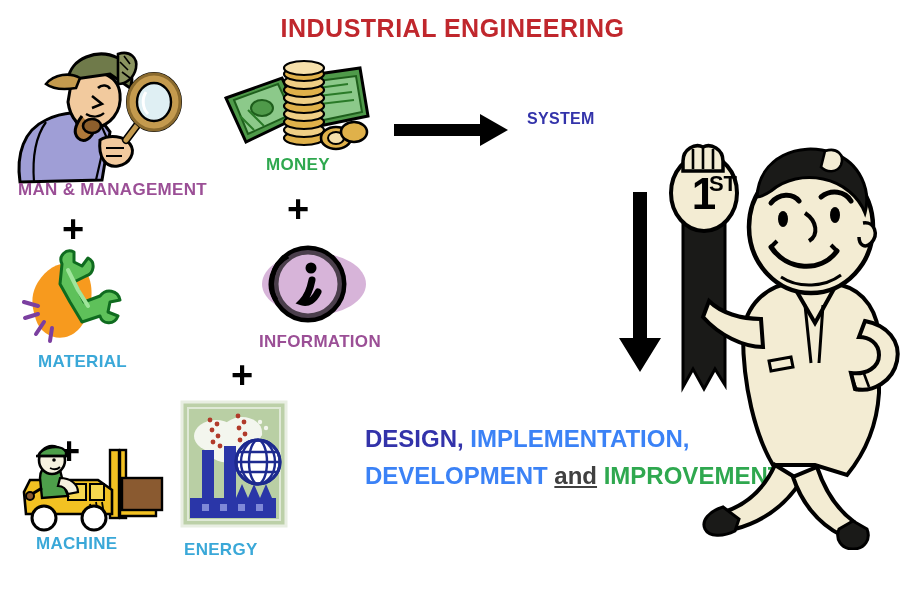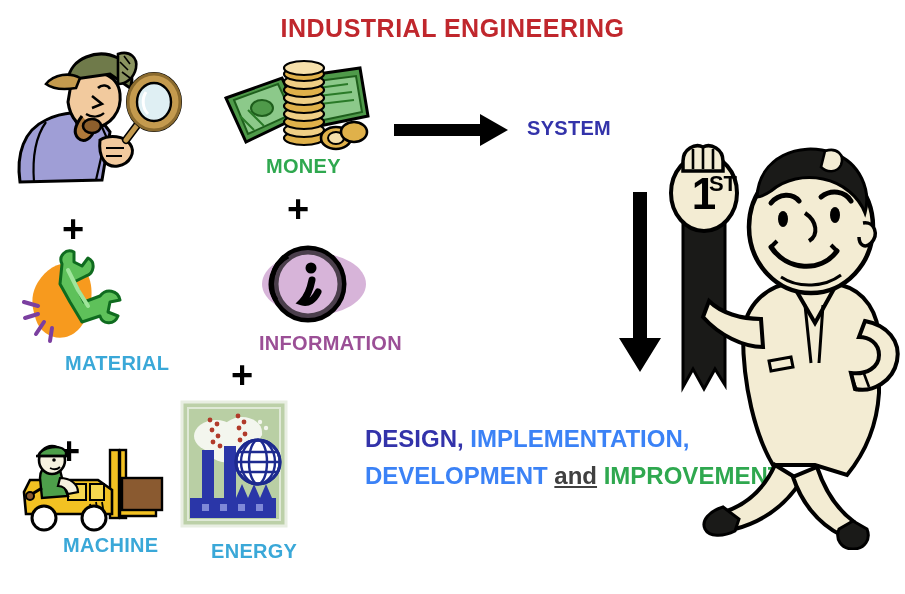--- a/index.html
+++ b/index.html
@@ -14,23 +14,23 @@
   .abs{position:absolute;}
 
   
   #title{
     left:0;top:14px;width:905px;text-align:center;
     font-size:25px;font-weight:bold;letter-spacing:.5px;
     color:#c0272d;
   }
 
   
-  .label{font-size:20px;font-weight:bold;letter-spacing:.3px;white-space:nowrap;}
+  .label{font-size:17px;font-weight:bold;letter-spacing:.3px;white-space:nowrap;}
   .lbl-purple{color:#9b4f96;}
-  .lbl-blue{color:#3aa8d8;margin-left:27px;}
+  .lbl-blue{color:#3aa8d8;}
   .lbl-green{color:#2fa84f;}
   .lbl-navy{color:#3333aa;}
 
   
   .plus{
     font-size:38px;font-weight:bold;color:#000;line-height:1;
     font-family:"Liberation Sans", sans-serif;
   }
 
   
@@ -85,20 +85,21 @@
       <path d="M120 96 L132 80" stroke="#000" stroke-width="8" stroke-linecap="round"></path>
       <path d="M120 96 L132 80" stroke="#c49a4e" stroke-width="5" stroke-linecap="round"></path>
 
       <ellipse cx="148" cy="58" rx="26" ry="28" fill="none" stroke="#000" stroke-width="4"></ellipse>
       <ellipse cx="148" cy="58" rx="26" ry="28" fill="#c49a4e" stroke="#8a6a2e" stroke-width="3"></ellipse>
       <ellipse cx="148" cy="58" rx="17" ry="19" fill="#dfeff3" stroke="#000" stroke-width="2.4"></ellipse>
       <path d="M140 48 C136 54 136 64 142 70" fill="none" stroke="#fff" stroke-width="3"></path>
     </svg>
   </div>
 
+  <div class="abs label lbl-purple" style="left:18px;top:180px;">MAN &amp; MANAGEMENT</div>
 
   <div class="abs plus" style="left:62px;top:210px;">+</div>
 
   <div class="art" style="left:22px;top:244px;width:125px;height:100px;">
     <svg width="125" height="100" viewBox="0 0 125 100">
 
       <path d="M16 38 C30 16 54 14 64 28 C74 42 70 72 56 86 C42 100 20 94 14 76 C8 58 10 48 16 38 Z" fill="#f79a1e"></path>
 
       <g stroke="#7b3fa0" stroke-width="4" stroke-linecap="round">
         <path d="M16 62 L2 58"></path>
@@ -252,21 +253,21 @@
   </div>
 
   <div class="abs label lbl-blue" style="left:184px;top:540px;">ENERGY</div>
 
   <div class="art" style="left:392px;top:110px;width:120px;height:40px;">
     <svg width="120" height="40" viewBox="0 0 120 40">
       <path d="M2 14 L88 14 L88 4 L116 20 L88 36 L88 26 L2 26 Z" fill="#000"></path>
     </svg>
   </div>
 
-  <div class="abs label lbl-navy" style="left:527px;top:117px;font-size:20px;">SYSTEM</div>
+  <div class="abs label lbl-navy" style="left:527px;top:110px;font-size:16px;">SYSTEM</div>
 
   <div class="art" style="left:615px;top:190px;width:50px;height:185px;">
     <svg width="50" height="185" viewBox="0 0 50 185">
       <path d="M18 2 L32 2 L32 148 L46 148 L25 182 L4 148 L18 148 Z" fill="#000"></path>
     </svg>
   </div>
 
   <div class="abs" id="outcome">
     <span class="w-design">DESIGN,</span>
     <span class="w-impl">IMPLEMENTATION,</span>

